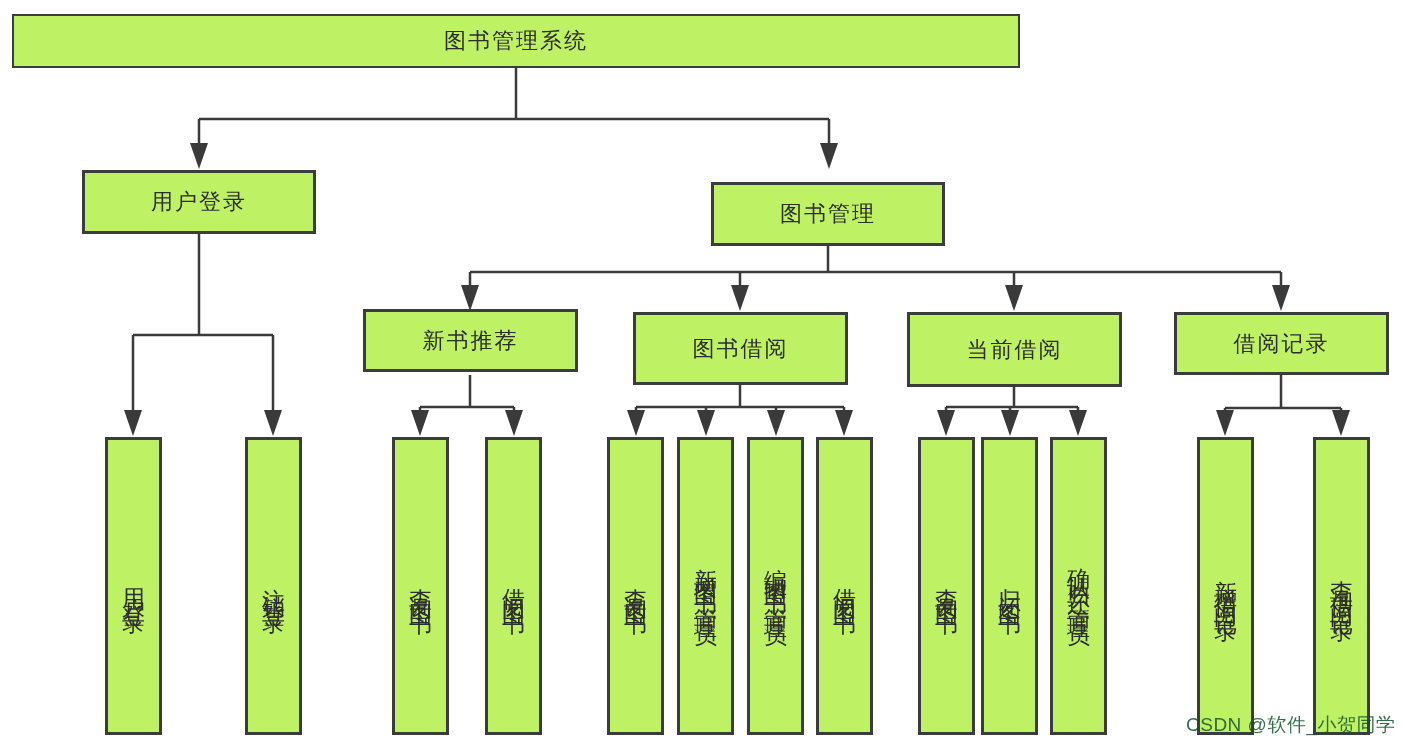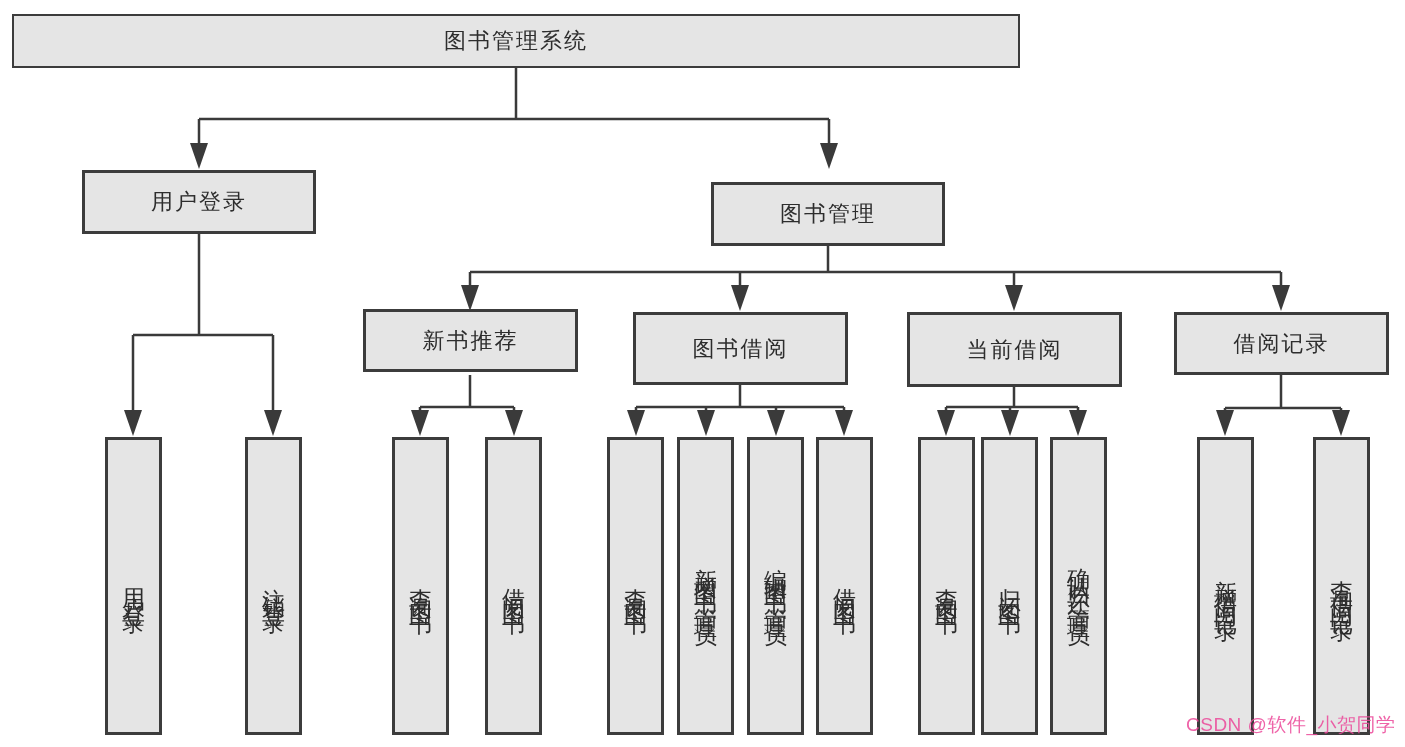--- a/index.html
+++ b/index.html
@@ -5,36 +5,36 @@
   html,body{margin:0;padding:0;background:#ffffff;}
   body{
     width:1405px;height:747px;position:relative;overflow:hidden;
     font-family:"Liberation Sans","DejaVu Sans",sans-serif;
   }
   .stage{position:absolute;inset:0;}
   svg.wires{position:absolute;left:0;top:0;z-index:1;}
   .ln{fill:none;stroke:#3a3a3a;stroke-width:2.5;}
   .ar{fill:#3a3a3a;stroke:none;}
   .box{
-    position:absolute;box-sizing:border-box;background:#e5e5e5;
+    position:absolute;box-sizing:border-box;background:#bef264;
     border:3px solid #3c3c3c;z-index:2;
     display:flex;align-items:center;justify-content:center;
   }
   .box .h{
     color:#2d2d2d;font-size:22px;letter-spacing:2px;line-height:1;
     white-space:nowrap;
   }
   .lvl1{border-width:2.5px;}
   .leaf .v{
     writing-mode:vertical-rl;text-orientation:upright;
     color:#2d2d2d;font-size:23px;line-height:1;letter-spacing:8px;
     white-space:nowrap;
   }
   .watermark{
-    position:absolute;z-index:3;font-size:19px;color:#ec4899;opacity:.85;
+    position:absolute;z-index:3;font-size:19px;color:#14532d;opacity:.85;
     letter-spacing:0.5px;white-space:nowrap;
   }
 </style>
 </head>
 <body>
 
 <div class="stage">
 
   <svg class="wires" width="1405" height="747" viewBox="0 0 1405 747">
     <g>

